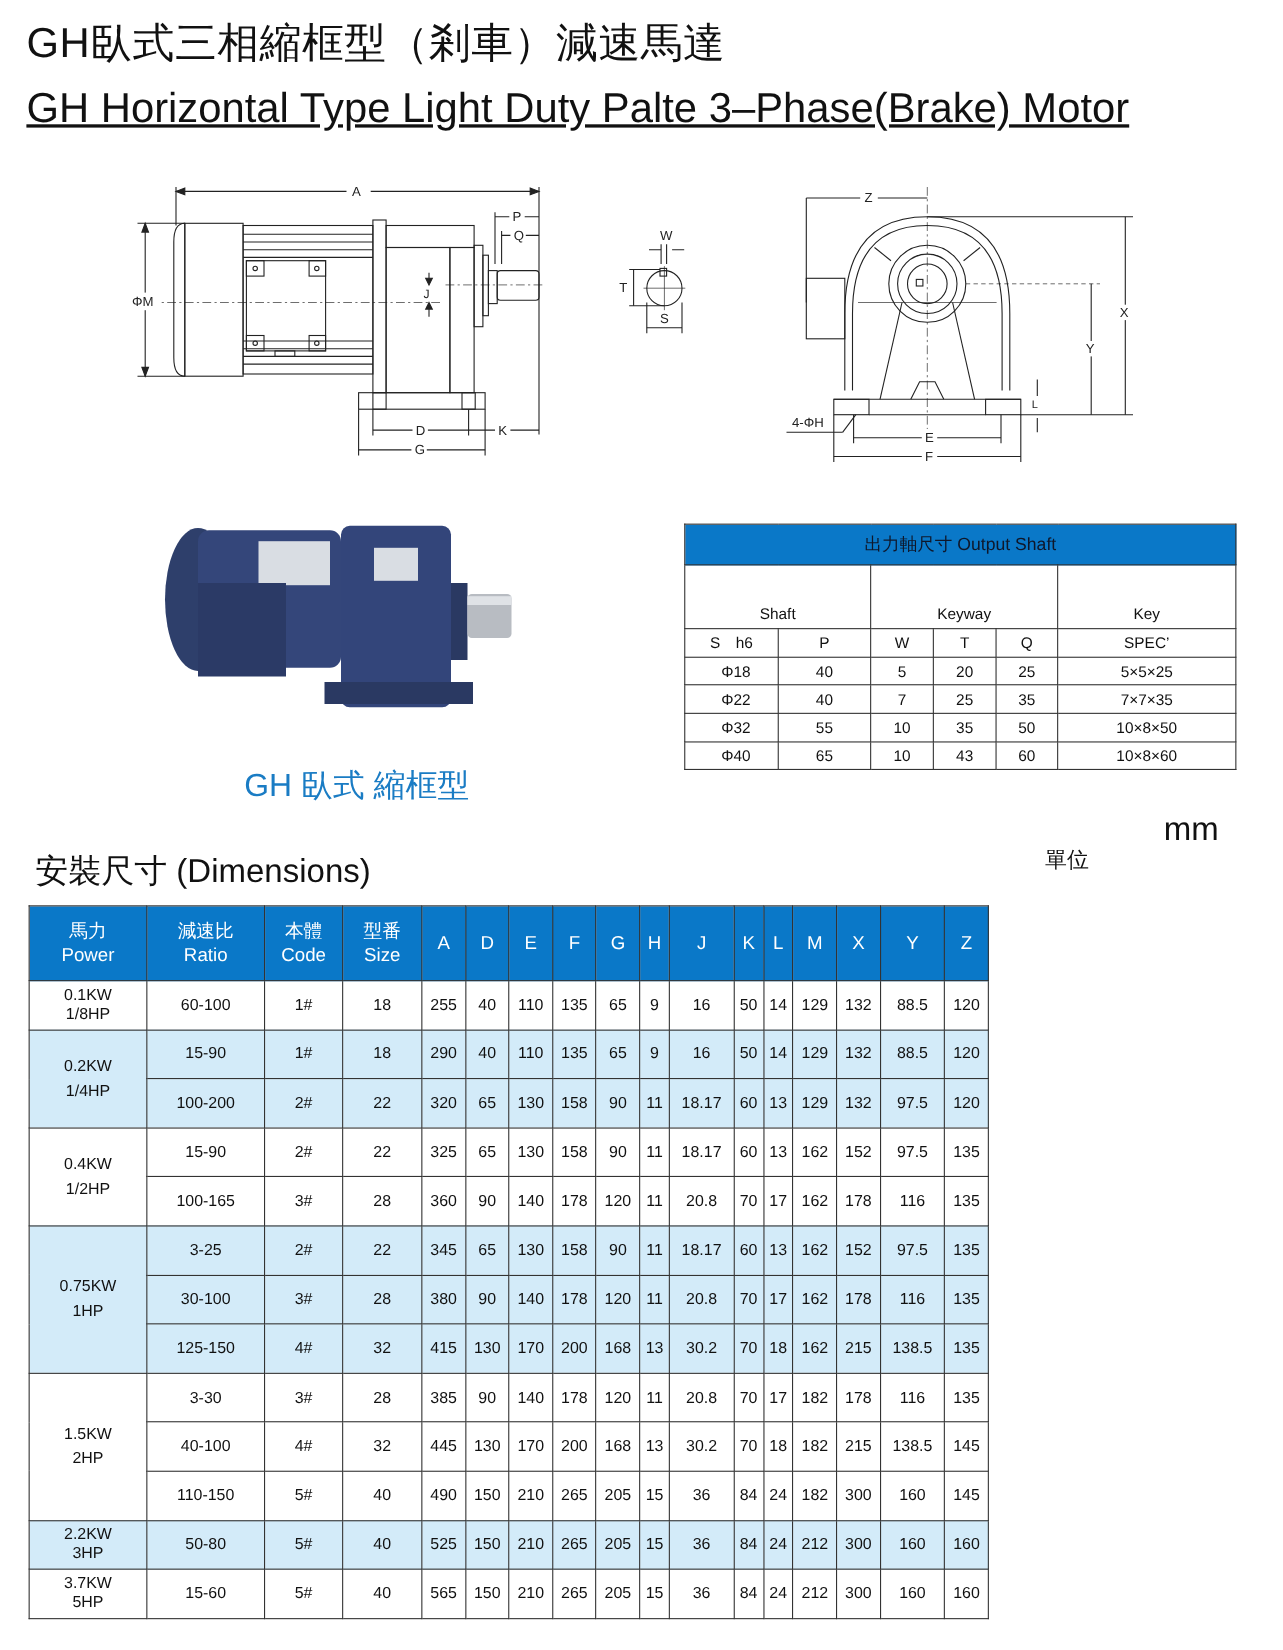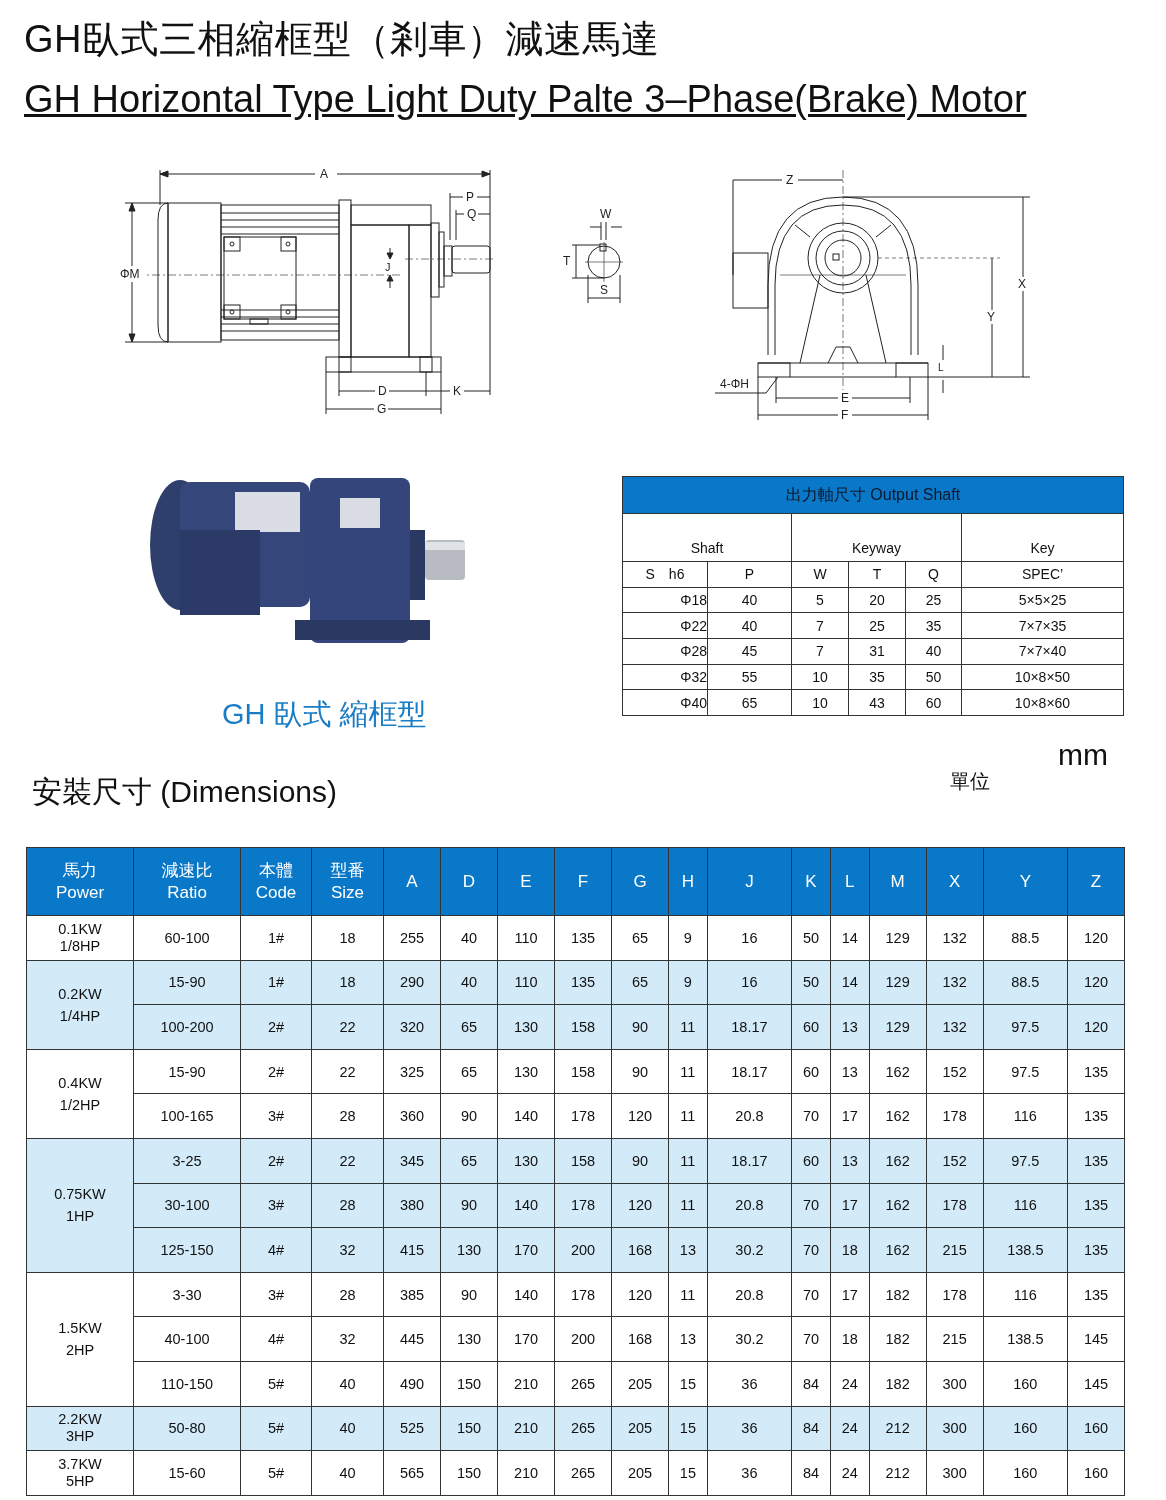--- a/index.html
+++ b/index.html
@@ -12,29 +12,29 @@
   .drawing { position: absolute; }
   .drawing svg { display: block; }
 
   .photo { position: absolute; left: 140px; top: 470px; width: 340px; height: 200px; }
   .photo-caption { position: absolute; left: 222px; top: 695px; font-size: 29px; color: #1a7cc4; }
 
   
   .shaft-table { position: absolute; left: 622px; top: 476px; width: 502px; border-collapse: collapse; font-size: 14px; }
   .shaft-table td { border: 1px solid #333; text-align: center; height: 25.7px; padding: 0; }
   .shaft-table .hdr { background: #0a78c8; color: #0f172a; font-size: 16px; height: 37px; }
-  .shaft-table .grp td { height: 48px; vertical-align: bottom; padding-bottom: 5px; margin-left: 34px; }
-  .shaft-table td.left { text-align: right; padding-left: 8px; }
+  .shaft-table .grp td { height: 58px; vertical-align: bottom; padding-bottom: 5px; margin-left: 34px; }
+  .shaft-table td.left { text-align: center; padding-left: 8px; }
 
   .dims-title { position: absolute; left: 32px; top: 772px; font-size: 30px; color: #111; }
   .unit-label { position: absolute; left: 950px; top: 768px; font-size: 20px; color: #111; }
   .unit-value { position: absolute; left: 1058px; top: 738px; font-size: 30px; color: #111; }
 
   
-  .dim-table { position: absolute; left: 26px; top: 847px; width: 1099px; border-collapse: collapse; font-size: 14.5px; }
+  .dim-table { position: absolute; left: 26px; top: 823px; width: 873px; border-collapse: collapse; font-size: 14.5px; }
   .dim-table th { background: #0a78c8; color: #fff; font-weight: 400; border: 1px solid #333; height: 68px; font-size: 17px; line-height: 22px; }
   .dim-table td { border: 1px solid #333; text-align: center; height: 44.6px; padding: 0; color: #111; }
   .dim-table tr.blue td { background: #d3ebf9; }
   .dim-table td.power { line-height: 22px; margin-top: 28px; }
   .dim-table td.tight { line-height: 17px; }
 </style>
 </head>
 <body>
 
 <div class="title-cn">GH臥式三相縮框型（剎車）減速馬達</div>
@@ -261,28 +261,20 @@
         <td>25</td>
         <td>5×5×25</td>
       </tr>
       <tr>
         <td class="left">Φ22</td>
         <td>40</td>
         <td>7</td>
         <td>25</td>
         <td>35</td>
         <td>7×7×35</td>
-      </tr>
-      <tr>
-        <td class="left">Φ28</td>
-        <td>45</td>
-        <td>7</td>
-        <td>31</td>
-        <td>40</td>
-        <td>7×7×40</td>
       </tr>
       <tr>
         <td class="left">Φ32</td>
         <td>55</td>
         <td>10</td>
         <td>35</td>
         <td>50</td>
         <td>10×8×50</td>
       </tr>
       <tr>

